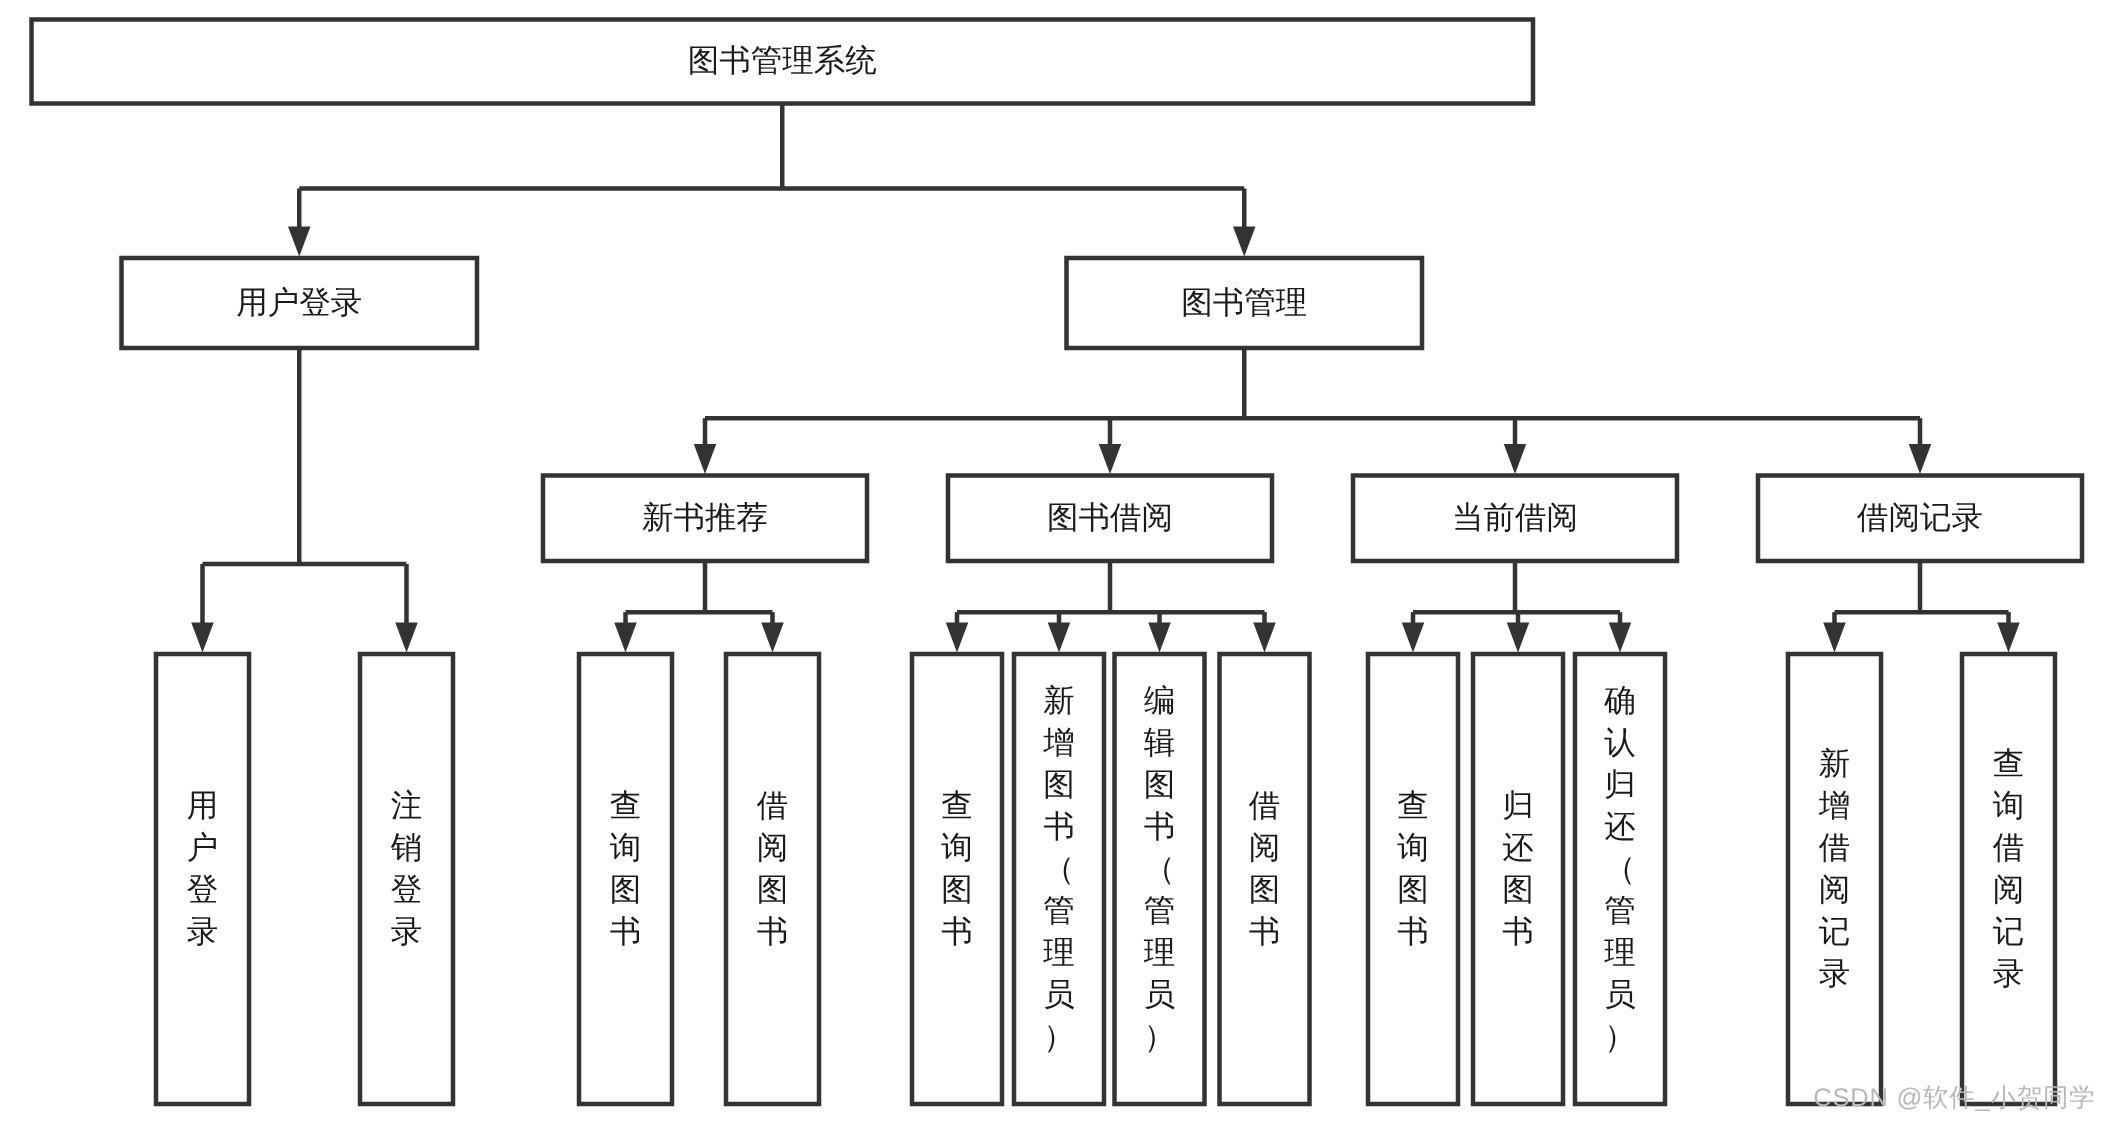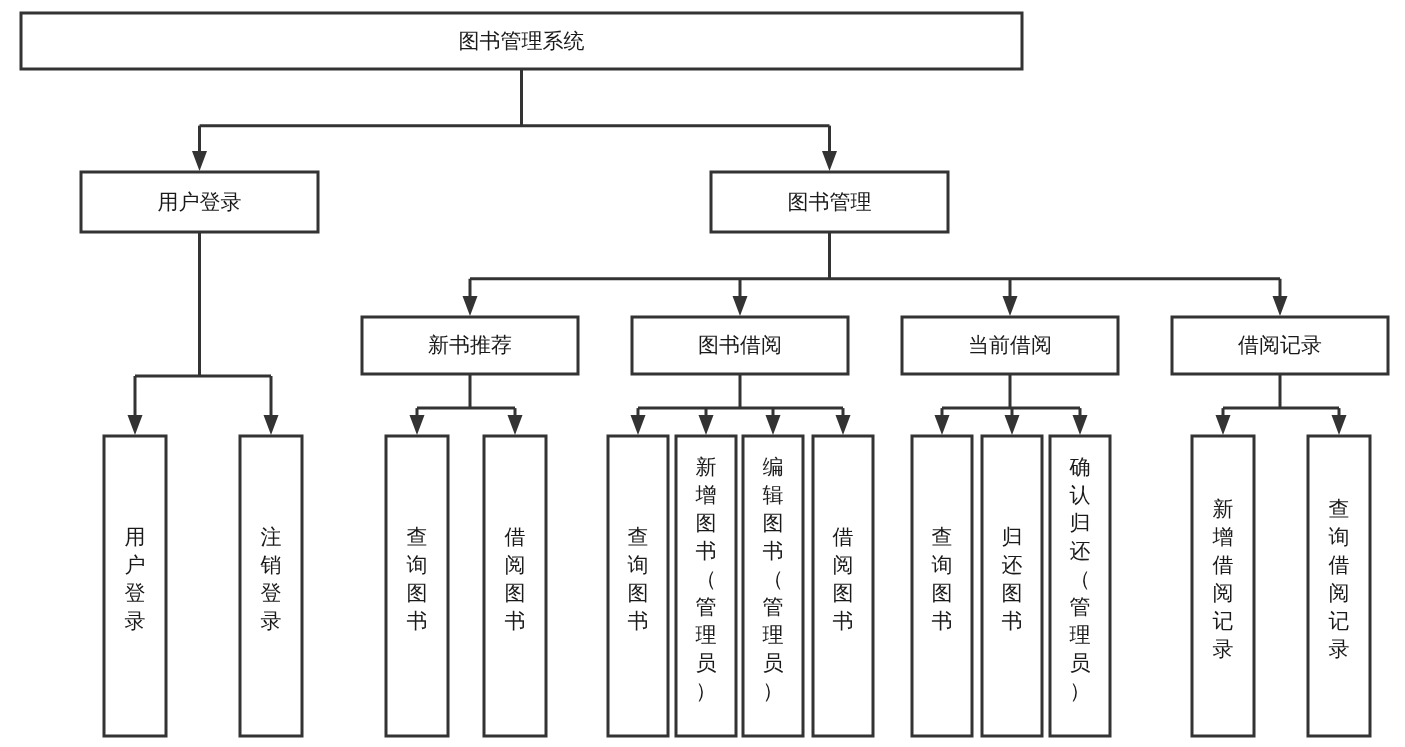--- a/index.html
+++ b/index.html
@@ -216,13 +216,14 @@
         <g>
           <rect class="node-box" x="1192" y="436" width="62" height="300"></rect>
           <text class="node-label-vertical" x="1223" y="0"><tspan x="1223" y="516">新</tspan><tspan x="1223" y="544">增</tspan><tspan x="1223" y="572">借</tspan><tspan x="1223" y="600">阅</tspan><tspan x="1223" y="628">记</tspan><tspan x="1223" y="656">录</tspan></text>
         </g>
         <g>
           <rect class="node-box" x="1308" y="436" width="62" height="300"></rect>
           <text class="node-label-vertical" x="1339" y="0"><tspan x="1339" y="516">查</tspan><tspan x="1339" y="544">询</tspan><tspan x="1339" y="572">借</tspan><tspan x="1339" y="600">阅</tspan><tspan x="1339" y="628">记</tspan><tspan x="1339" y="656">录</tspan></text>
         </g>
       </g>
   </svg>
+  <div class="watermark">CSDN @软件_小贺同学</div>
 </div>
 
 </body></html>

